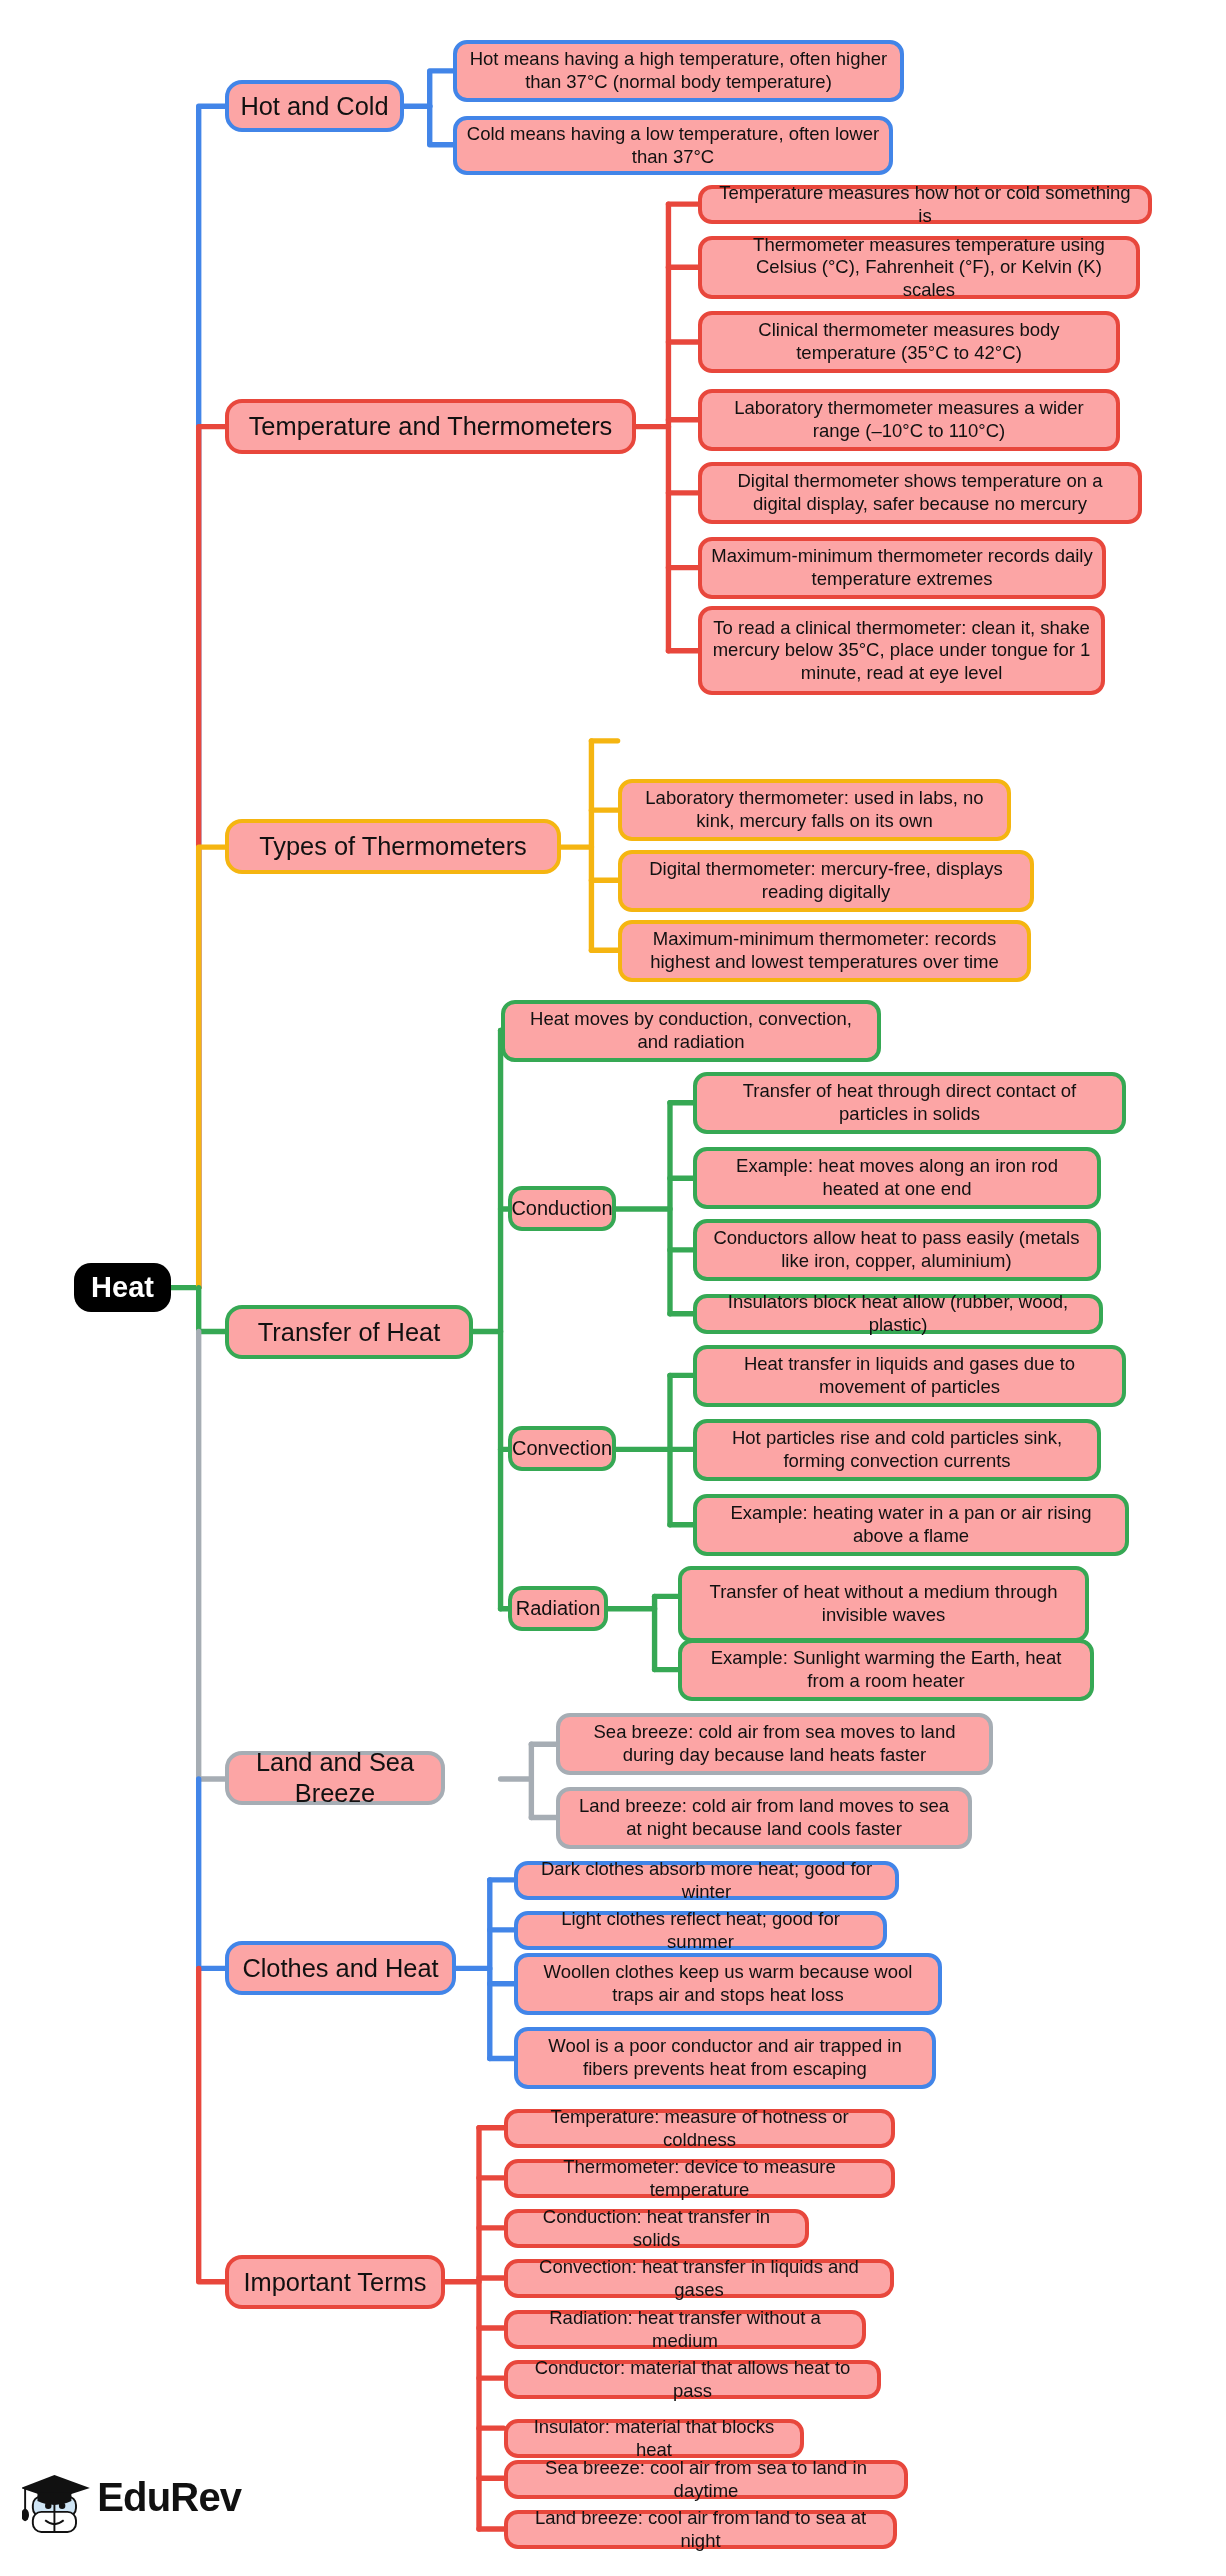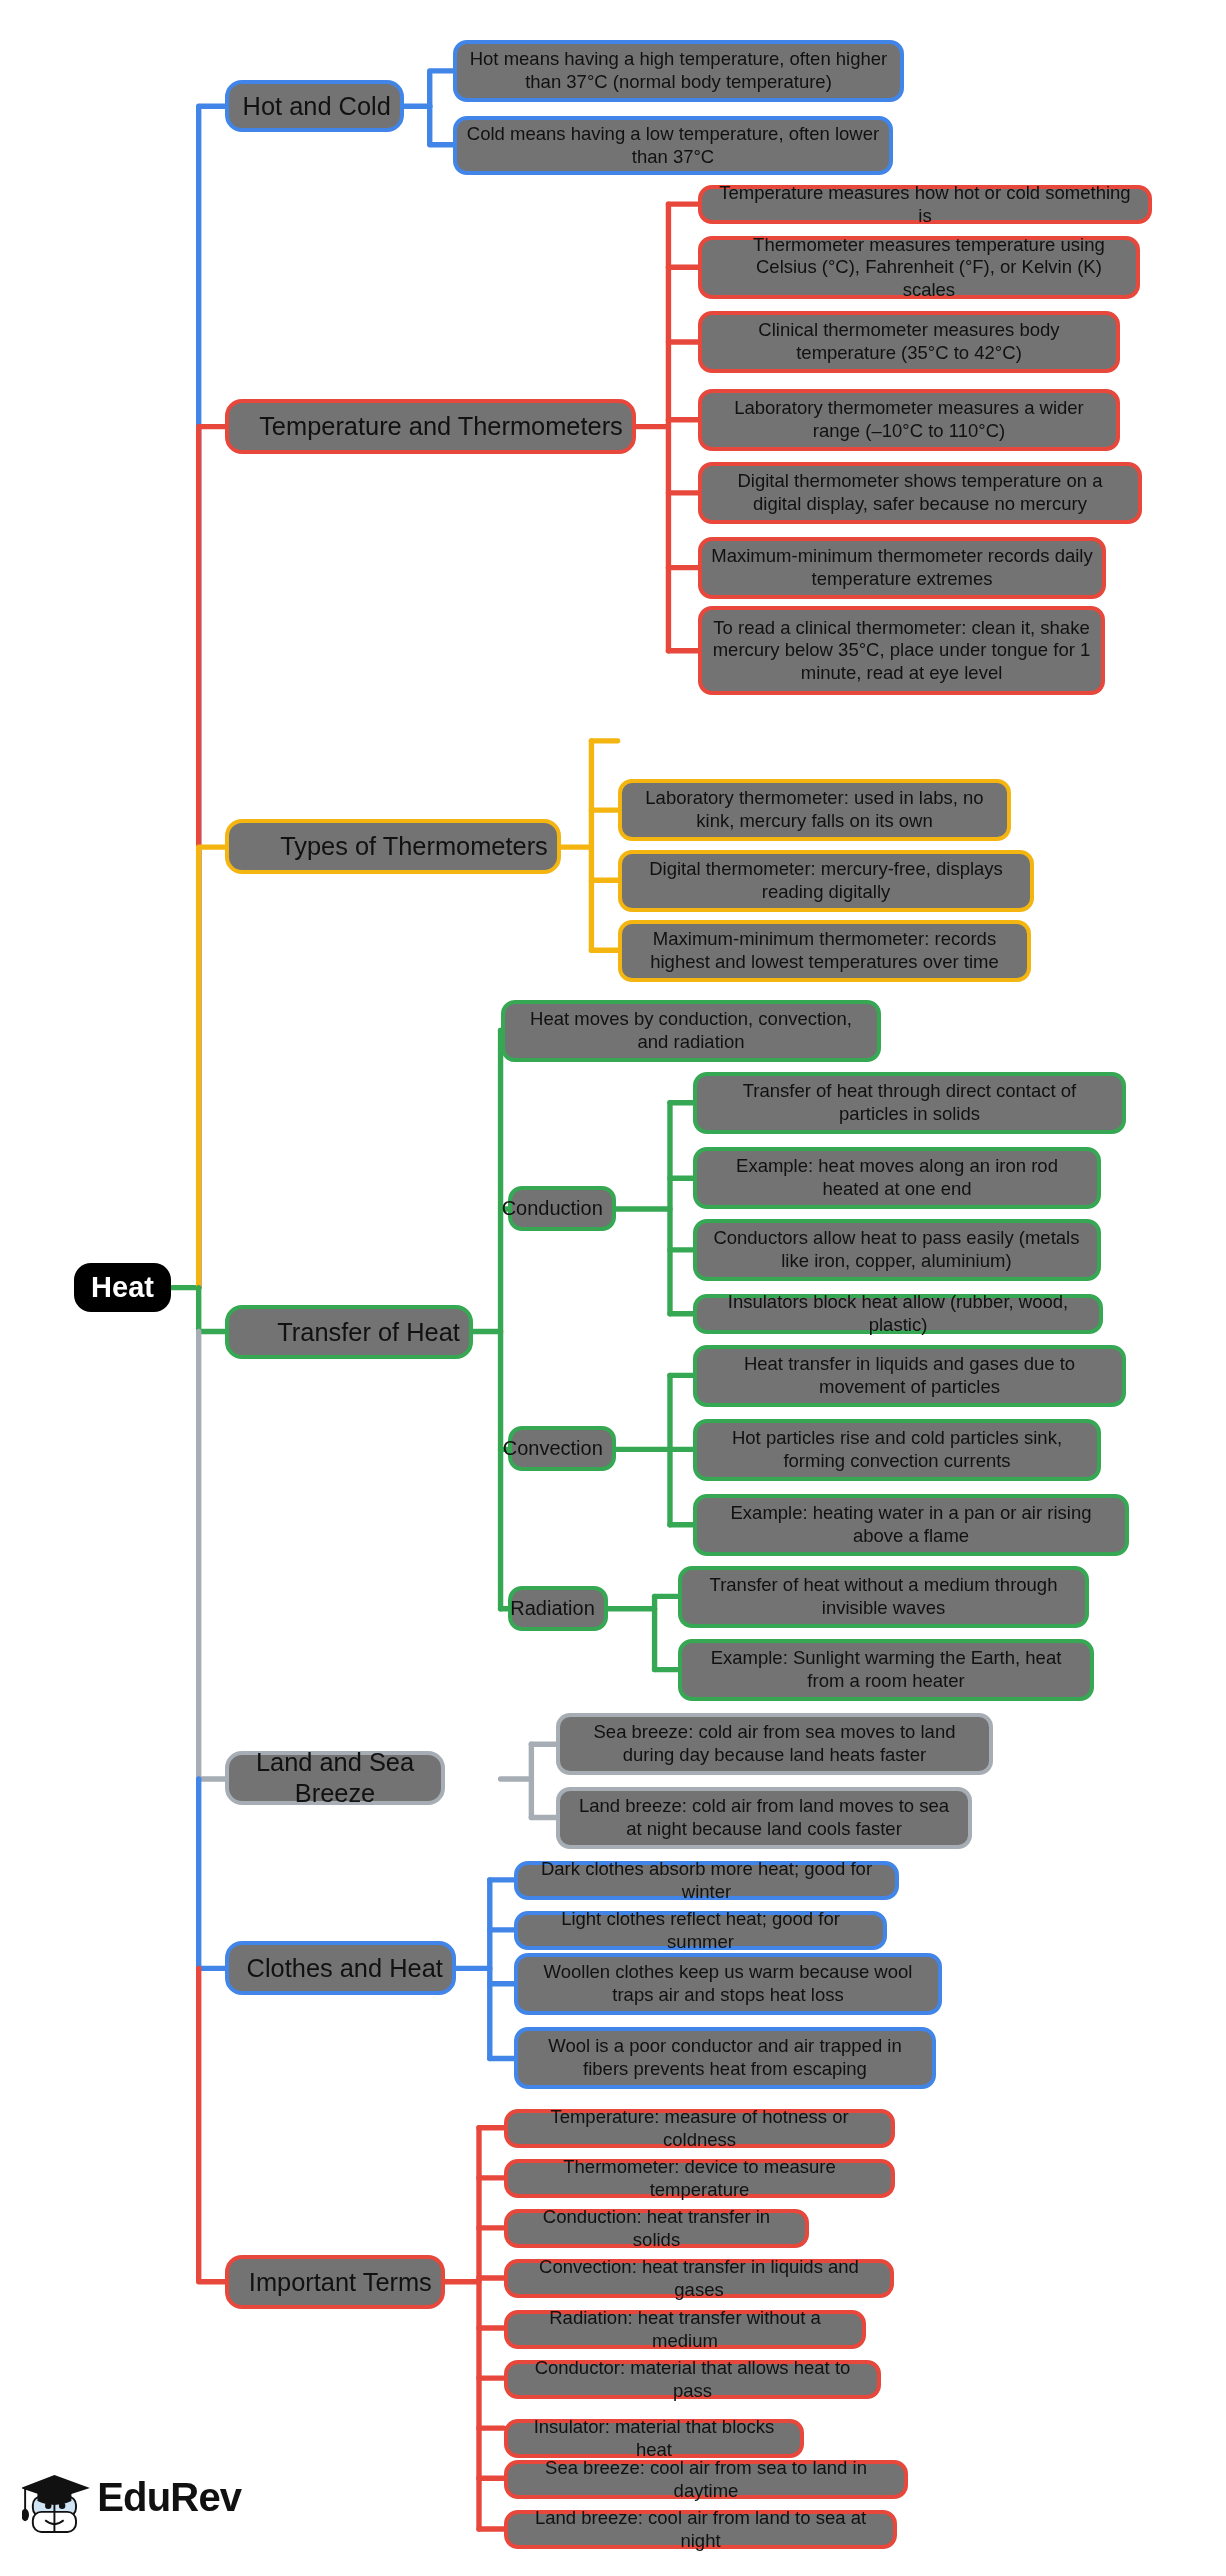--- a/index.html
+++ b/index.html
@@ -16,27 +16,27 @@
   }
   svg#wires{
     position:absolute;
     left:0; top:0;
     width:1226px; height:2576px;
     pointer-events:none;
   }
   .node{
     position:absolute;
     box-sizing:border-box;
-    background:#737373;
+    background:#fca5a5;
     border-style:solid;
     border-width:4.6px;
     border-radius:14px;
     display:flex;
     align-items:center;
-    justify-content:flex-end;
+    justify-content:center;
     text-align:center;
     color:#111111;
     line-height:1.22;
     padding:3.1px 9.2px;
     z-index:4;
   }
   .root{
     position:absolute;
     background:#000000;
     color:#ffffff;
@@ -258,21 +258,21 @@
   <div class="node leaf c-green" style="left:693px; top:1419px; width:408px; height:62px;">
     <span>Hot particles rise and cold particles sink, forming convection currents</span>
   </div>
   <div class="node leaf c-green" style="left:693px; top:1494px; width:436px; height:62px;">
     <span>Example: heating water in a pan or air rising above a flame</span>
   </div>
 
   <div class="node lvl2s c-green" style="left:508px; top:1586px; width:100px; height:45px;">
     <span>Radiation</span>
   </div>
-  <div class="node leaf c-green" style="left:678px; top:1566px; width:411px; height:62px;">
+  <div class="node leaf c-green" style="left:678px; top:1566px; width:411px; height:76px;border-radius:13px;">
     <span>Transfer of heat without a medium through invisible waves</span>
   </div>
   <div class="node leaf c-green" style="left:678px; top:1639px; width:416px; height:62px;">
     <span>Example: Sunlight warming the Earth, heat from a room heater</span>
   </div>
 
   <div class="node lvl1 c-gray" style="left:225px; top:1751px; width:220px; height:54px;">
     <span>Land and Sea Breeze</span>
   </div>
   <div class="node leaf c-gray" style="left:556px; top:1713px; width:437px; height:62px;">

